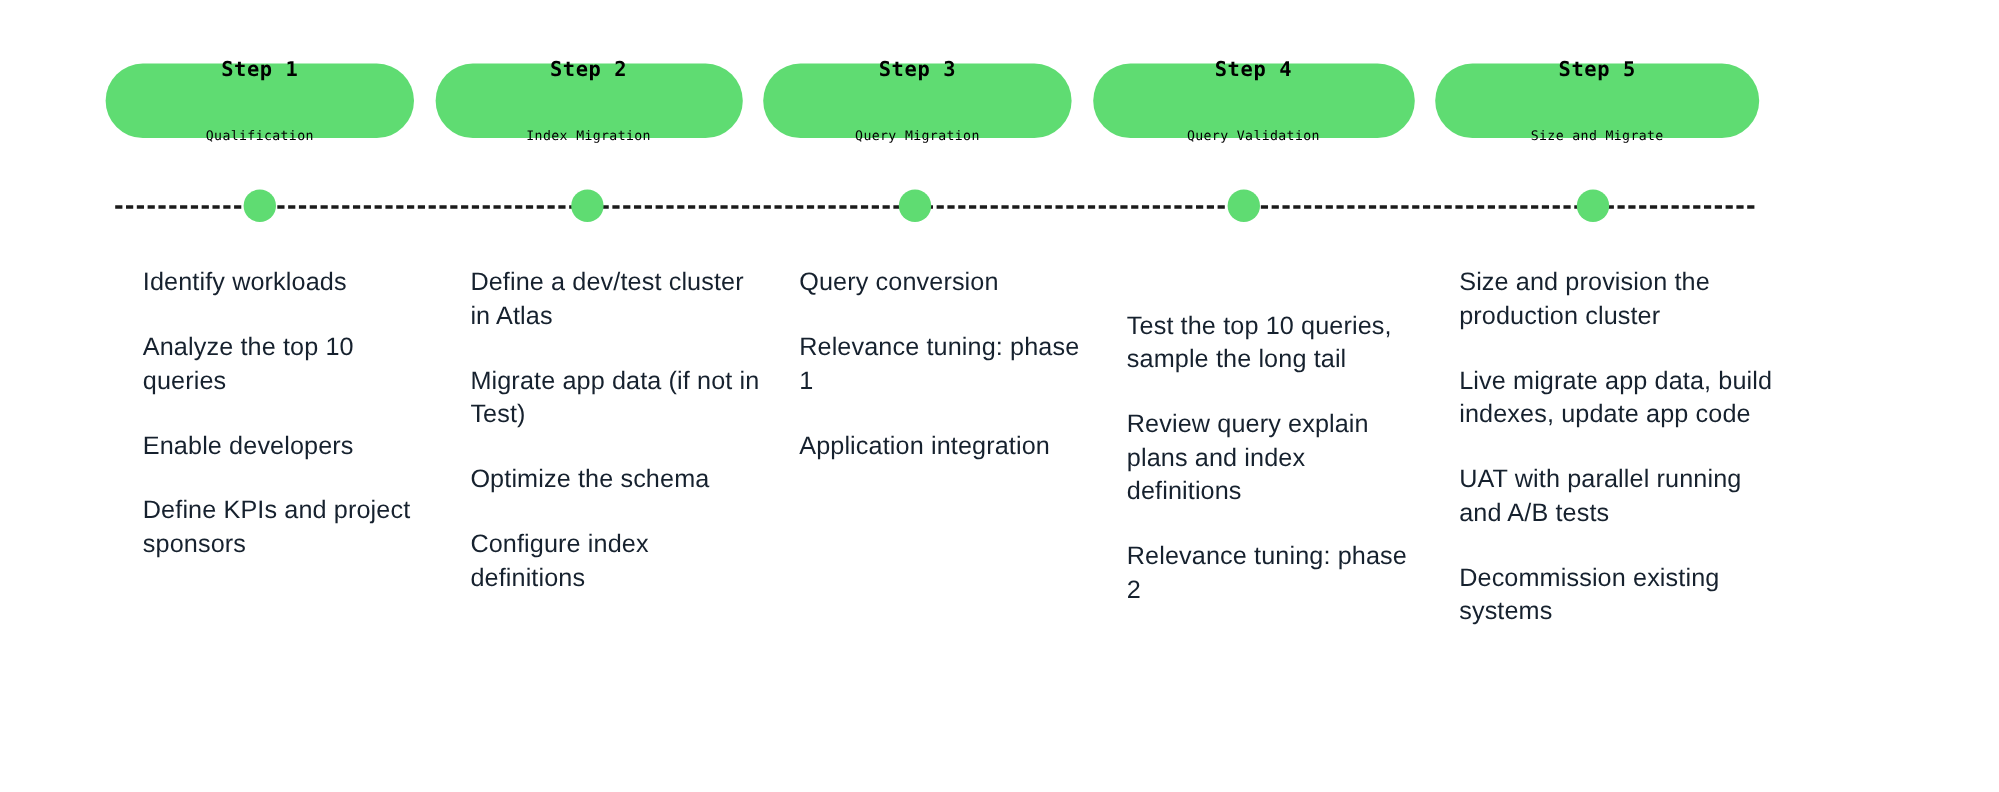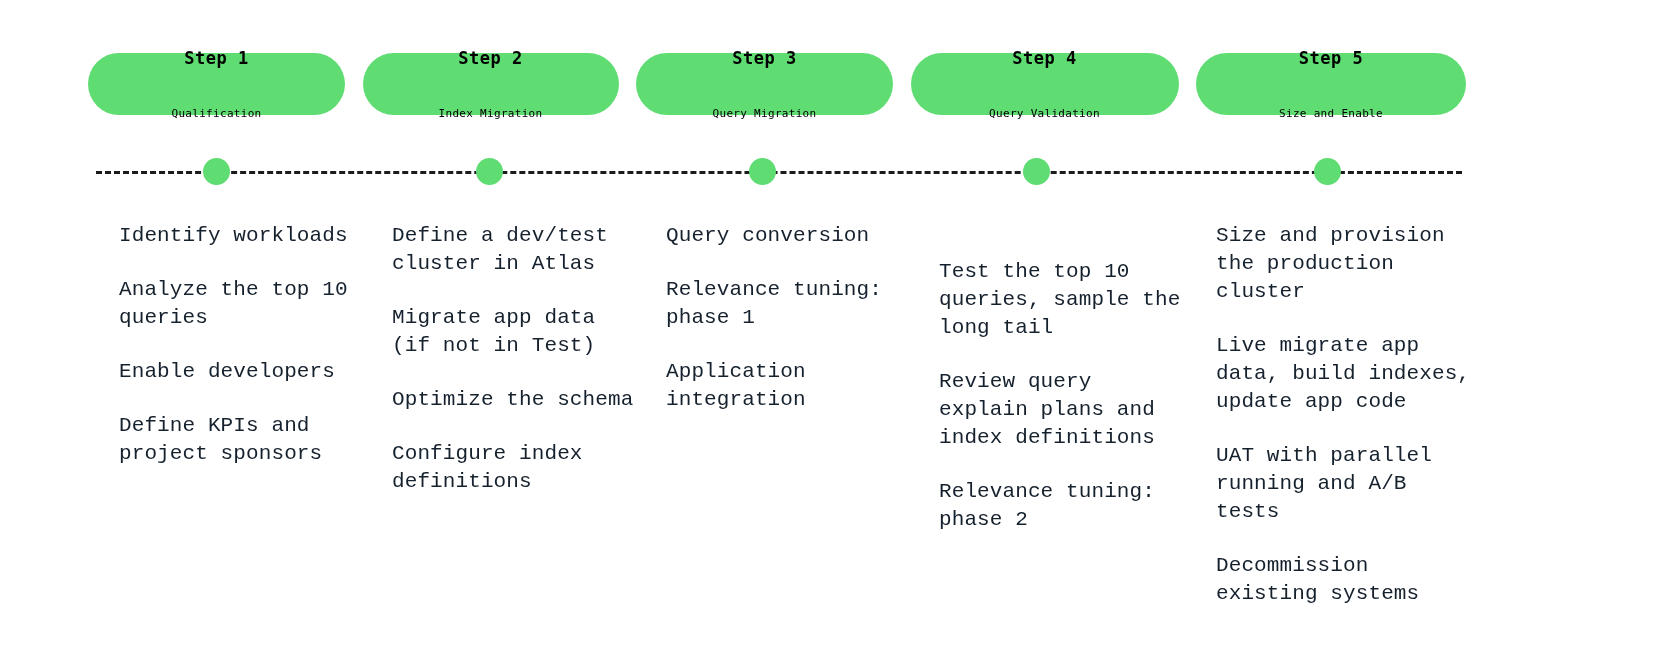--- a/index.html
+++ b/index.html
@@ -111,21 +111,21 @@
   .col-2 { width: 274px; padding-left: 31px; }
   .col-3 { width: 273px; padding-left: 31px; }
   .col-4 { width: 277px; padding-left: 31px; margin-top: 36px; }
   .col-5 { width: 293px; padding-left: 31px; }
 
   .item {
     font-size: 21px;
     line-height: 28px;
     color: #16212E;
     margin-bottom: 26px;
-    font-family: Liberation Mono, monospace;
+    font-family: Liberation Sans, sans-serif;
     letter-spacing: 0.1px;
   }
   .item:last-child {
     margin-bottom: 0;
   }
 </style>
 </head>
 <body>
 
 <div class="canvas">
@@ -147,21 +147,21 @@
       <div class="pill-title">Query Migration</div>
     </div>
 
     <div class="pill pill-4">
       <div class="pill-step">Step 4</div>
       <div class="pill-title">Query Validation</div>
     </div>
 
     <div class="pill pill-5">
       <div class="pill-step">Step 5</div>
-      <div class="pill-title">Size and Enable</div>
+      <div class="pill-title">Size and Migrate</div>
     </div>
 
   </div>
 
   <div class="timeline">
     <div class="timeline-line"></div>
     <div class="timeline-dot dot-1"></div>
     <div class="timeline-dot dot-2"></div>
     <div class="timeline-dot dot-3"></div>
     <div class="timeline-dot dot-4"></div>

